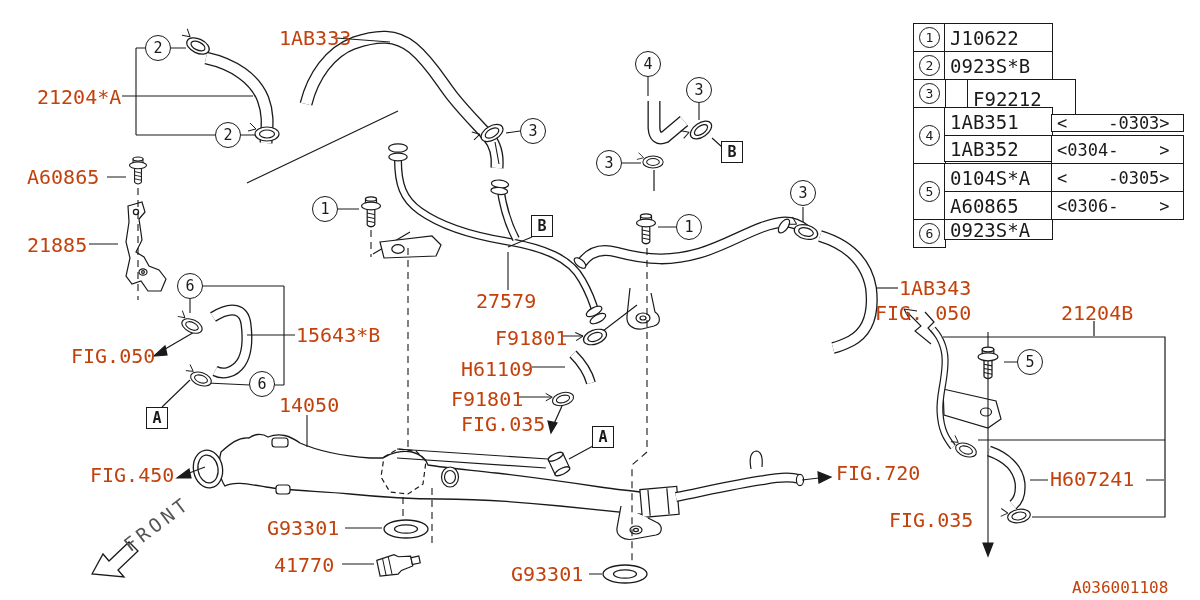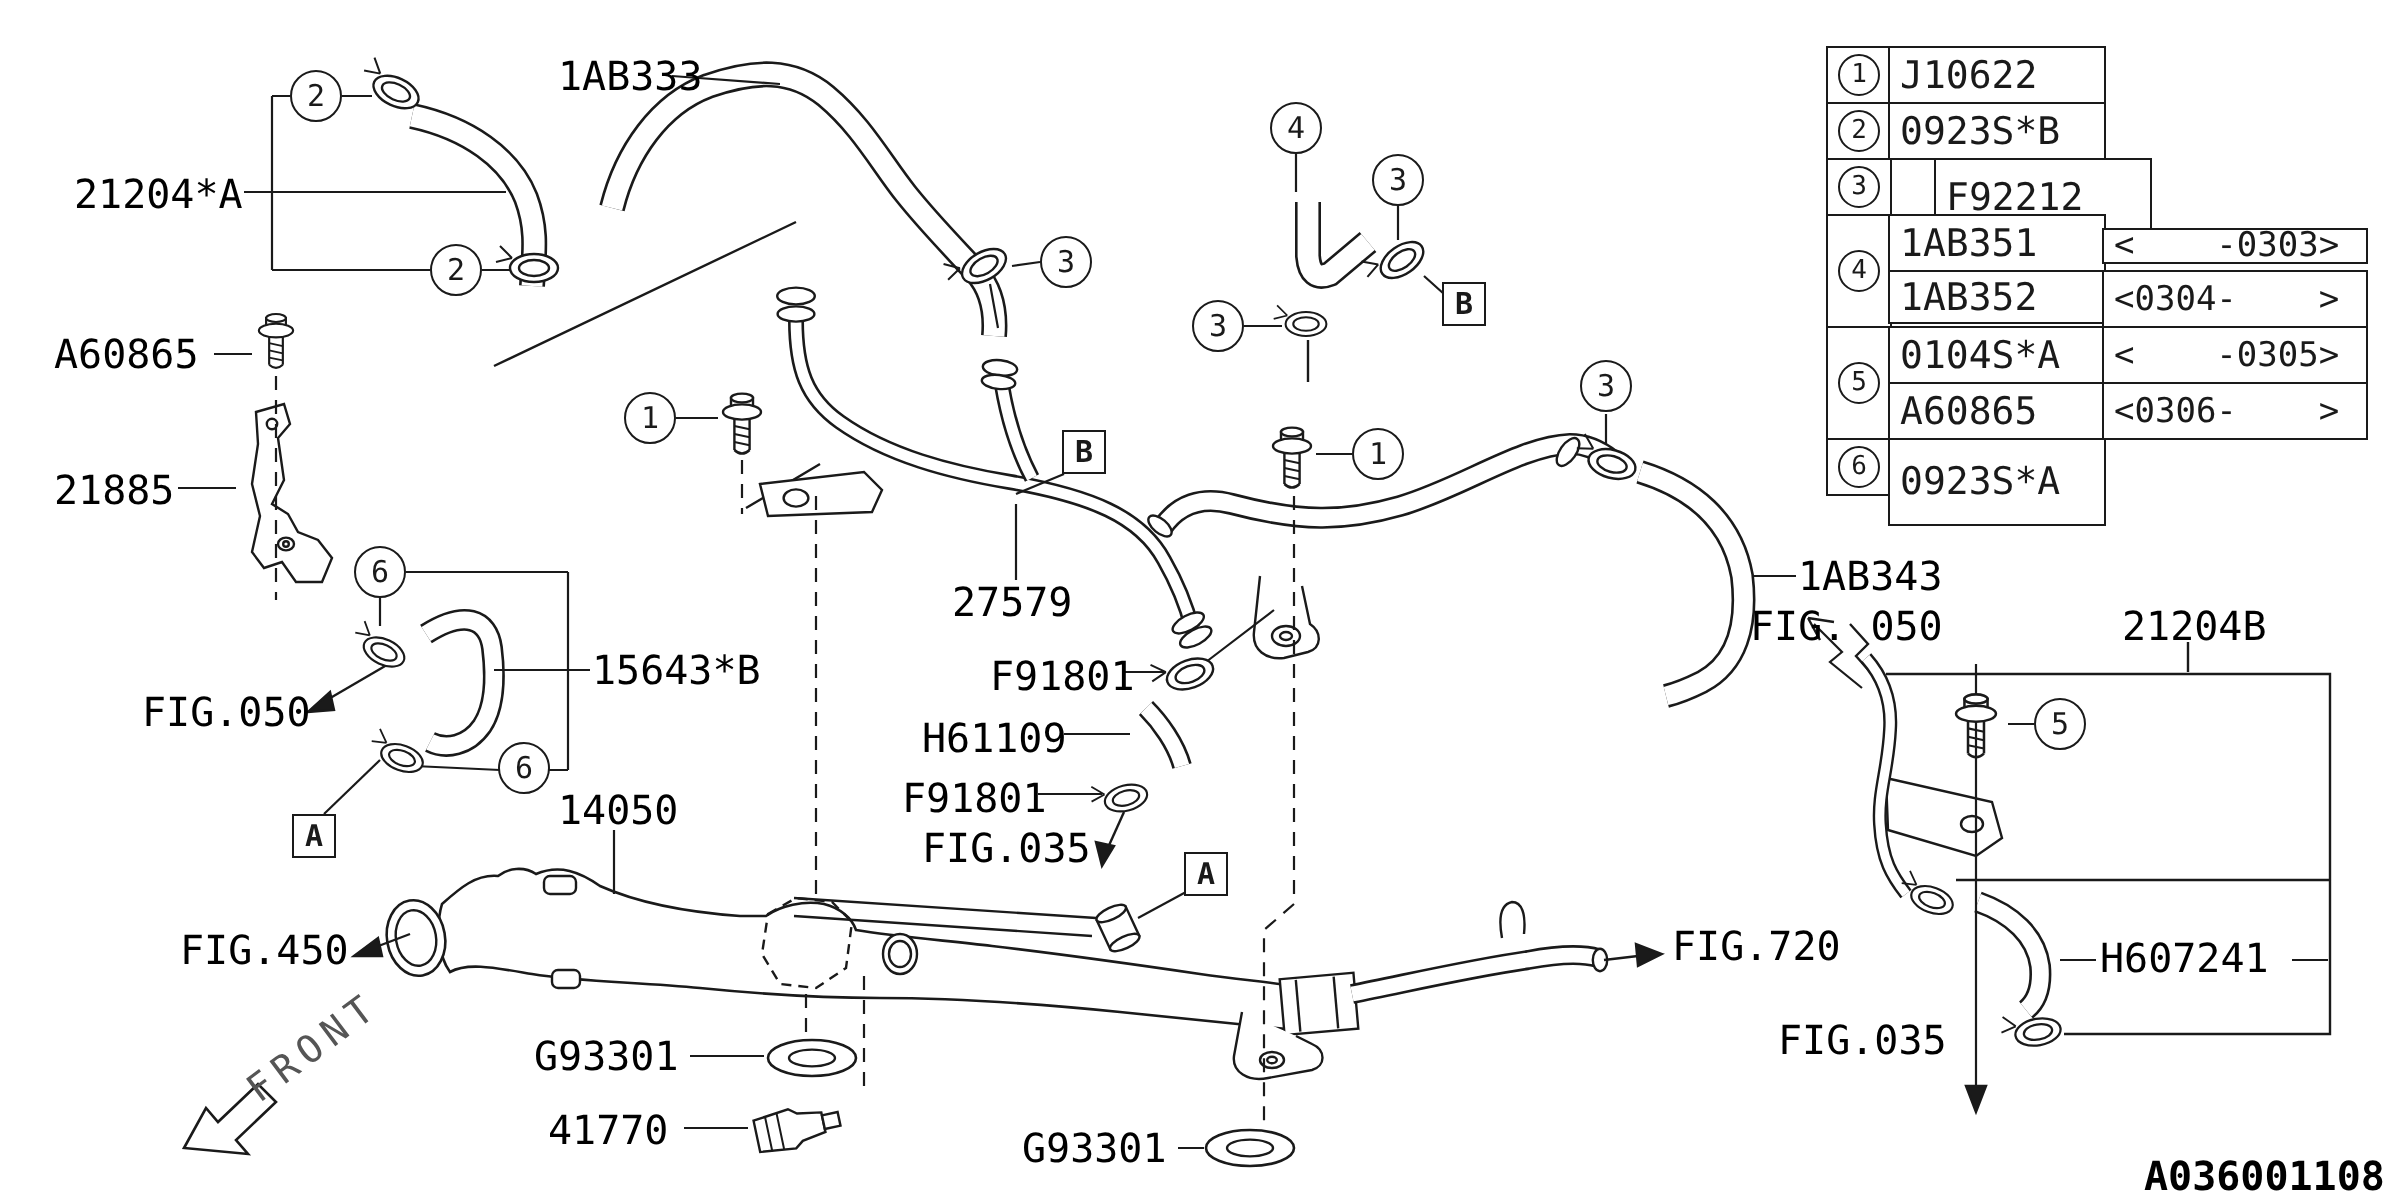--- a/index.html
+++ b/index.html
@@ -1,20 +1,20 @@
 <!DOCTYPE html>
 <html><head>
 <meta charset="utf-8">
 <style>
   html,body{margin:0;padding:0;background:#fff;}
   #stage{position:relative;width:1200px;height:600px;background:#fff;overflow:hidden;
          font-family:"DejaVu Sans Mono",monospace;color:#1a1a1a;}
   #art{position:absolute;left:0;top:0;}
-  .lbl{position:absolute;font-size:20px;line-height:16px;white-space:pre;color:#000000;}
-  .small{font-size:20px;font-weight:bold;}
+  .lbl{position:absolute;font-size:20px;line-height:16px;white-space:pre;color:#c2410c;}
+  .small{font-size:16px;}
   .circ{position:absolute;width:26px;height:26px;border:1.4px solid #1a1a1a;border-radius:50%;
         background:#fff;display:flex;align-items:center;justify-content:center;
         font-size:15px;box-sizing:border-box;}
   .sq{position:absolute;width:22px;height:22px;border:1.6px solid #1a1a1a;background:#fff;
       display:flex;align-items:center;justify-content:center;font-size:15px;font-weight:bold;
       box-sizing:border-box;}
   .tc{position:absolute;border:1.6px solid #1a1a1a;background:#fff;display:flex;align-items:center;
       font-size:19px;padding-left:5px;box-sizing:border-box;white-space:pre;}
   .tn{justify-content:center;padding-left:0;}
   .rg{font-size:17px;}
@@ -289,16 +289,16 @@
   <div class="tc" style="left:944px;top:107px;width:109px;height:29px">1AB351</div>
   <div class="tc rg" style="left:1051px;top:114px;width:133px;height:18px">&lt;    -0303&gt;</div>
   <div class="tc" style="left:944px;top:135px;width:109px;height:27px">1AB352</div>
   <div class="tc rg" style="left:1051px;top:135px;width:133px;height:29px">&lt;0304-    &gt;</div>
   <div class="tc tn" style="left:913px;top:163px;width:33px;height:57px"><span class="tcirc">5</span></div>
   <div class="tc" style="left:944px;top:163px;width:109px;height:29px">0104S*A</div>
   <div class="tc rg" style="left:1051px;top:163px;width:133px;height:29px">&lt;    -0305&gt;</div>
   <div class="tc" style="left:944px;top:191px;width:109px;height:29px">A60865</div>
   <div class="tc rg" style="left:1051px;top:191px;width:133px;height:29px">&lt;0306-    &gt;</div>
   <div class="tc tn" style="left:913px;top:219px;width:33px;height:29px"><span class="tcirc">6</span></div>
-  <div class="tc" style="left:944px;top:219px;width:109px;height:44px">0923S*A</div>
+  <div class="tc" style="left:944px;top:219px;width:109px;height:21px">0923S*A</div>
 </div>
 
 </div>
 
 </body></html>

